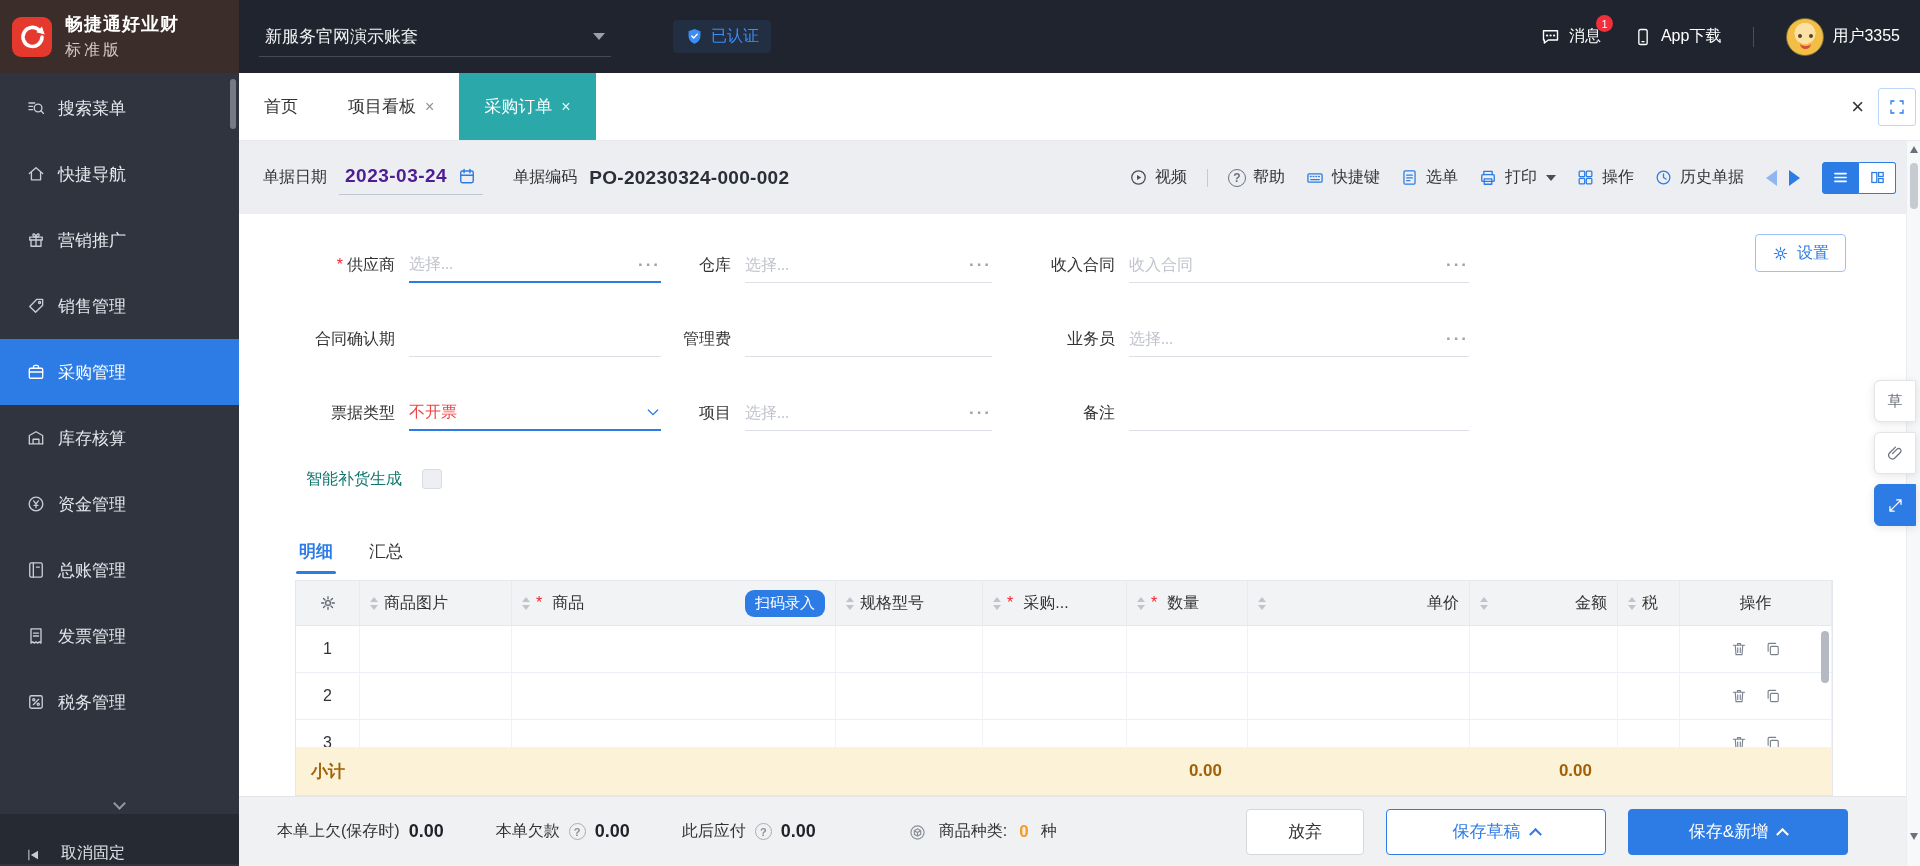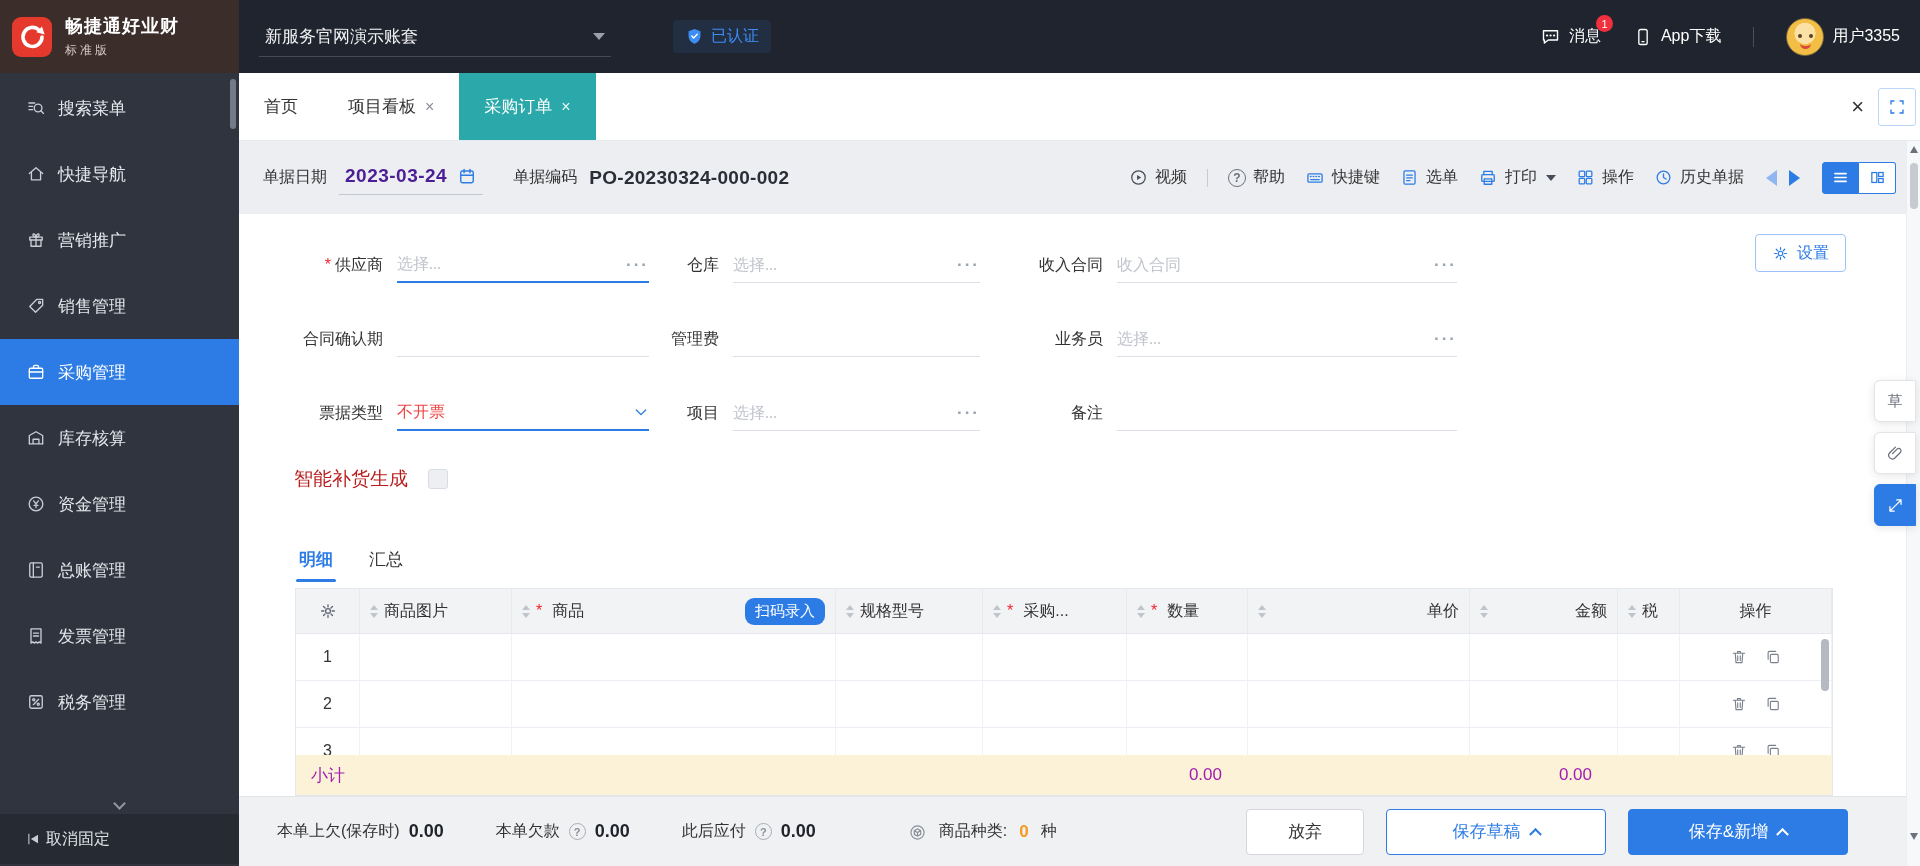--- a/index.html
+++ b/index.html
@@ -10,29 +10,29 @@
 html,body{width:1920px;height:866px;overflow:hidden}
 body{font-family:"Liberation Sans","DejaVu Sans",sans-serif;background:#fff;color:#333}
 .app{position:relative;width:1920px;height:866px;display:flex}
 svg{display:block}
 .ic{flex:none}
 
 
 .sidebar{flex:none;width:239px;height:866px;background:var(--sb);display:flex;flex-direction:column;position:relative;z-index:6}
 .logo{height:73px;background:#3B2D2A;display:flex;align-items:center;gap:13px;padding:0 12px;flex:none}
 .logo-text .nm{color:#fff;font-size:18px;font-weight:700;letter-spacing:1px;white-space:nowrap}
-.logo-text .ed{color:#D8C9C5;font-size:12px;margin-top:4px;letter-spacing:3px}
+.logo-text .ed{color:#D8C9C5;font-size:16px;margin-top:4px;letter-spacing:3px}
 .menu{height:726px;flex:none;padding-top:2px}
 .mi{height:66px;display:flex;align-items:center;gap:12px;padding-left:26px;color:#E4E7EC;font-size:17px;cursor:pointer;white-space:nowrap}
 .mi svg{stroke:#C9CDD6;fill:none;stroke-width:1.6;stroke-linecap:round;stroke-linejoin:round}
 .mi.active{background:var(--blue);color:#fff}
 .mi.active svg{stroke:#fff}
 .sb-more{height:15px;display:flex;justify-content:center;align-items:flex-start;cursor:pointer}
 .sb-more i{width:9px;height:9px;border-right:2px solid #9298A4;border-bottom:2px solid #9298A4;transform:rotate(45deg)}
-.unpin{height:50px;background:#262A33;display:flex;align-items:center;gap:4px;padding-left:24px;color:#DFE2E8;font-size:16px;cursor:pointer}
+.unpin{height:50px;background:#262A33;display:flex;align-items:flex-end;gap:19px;padding-left:24px;color:#DFE2E8;font-size:16px;cursor:pointer}
 .unpin svg{stroke:#C9CDD6;fill:#C9CDD6;stroke-width:1.4}
 .sb-scroll{position:absolute;top:79px;right:3px;width:6px;height:50px;border-radius:3px;background:#878D99;opacity:.8}
 
 
 .main{flex:1;display:flex;flex-direction:column;min-width:0;position:relative}
 
 
 .topbar{height:73px;background:var(--tbdark);display:flex;align-items:center;padding:0 20px;flex:none}
 .account{width:352px;display:flex;justify-content:space-between;align-items:center;color:#F2F3F5;font-size:17px;border-bottom:1px solid #454A56;padding:8px 6px;cursor:pointer}
 .caret-d{width:0;height:0;border-left:6px solid transparent;border-right:6px solid transparent;border-top:7px solid #9AA0AB}
@@ -74,36 +74,36 @@
 .tri-l{width:0;height:0;border-top:8px solid transparent;border-bottom:8px solid transparent;border-right:11px solid #8FB6EE;cursor:pointer}
 .tri-r{width:0;height:0;border-top:8px solid transparent;border-bottom:8px solid transparent;border-left:11px solid var(--blue);cursor:pointer}
 .view-toggle{display:flex}
 .vt{width:37px;height:32px;display:flex;align-items:center;justify-content:center;border:1px solid var(--blue);cursor:pointer;background:#fff}
 .vt.on{background:var(--blue)}
 .vt:first-child{border-radius:3px 0 0 3px}
 .vt:last-child{border-radius:0 3px 3px 0;border-left:none}
 
 
 .content{flex:1;background:#fff;display:flex;flex-direction:column;overflow:hidden;position:relative}
-.form{padding:14px 0 0 38px;position:relative}
+.form{padding:14px 0 0 50px;position:relative}
 .frow{display:flex;align-items:center;height:74px}
 .fg{display:flex;align-items:center;flex:none}
 .lbl{text-align:right;font-size:16px;color:#333;padding-right:14px;white-space:nowrap}
 .fg1 .lbl{width:120px}.fg2 .lbl{width:84px}.fg3 .lbl{width:137px}
 .ctl{display:flex;align-items:center;height:36px;border-bottom:1px solid #DCDFE6;position:relative}
 .fg1 .ctl{width:252px}.fg2 .ctl{width:247px}.fg3 .ctl{width:340px}
 .ctl.blue{border-bottom:2px solid var(--blue)}
 .ctl input{border:none;outline:none;background:transparent;flex:1;min-width:0;font-size:16px;color:#ef4444;font-family:Liberation Serif, serif}
 .ctl input::placeholder{color:var(--ph)}
 .dots{color:#9AA3B0;font-size:17px;font-weight:700;letter-spacing:2px;padding-left:6px;cursor:pointer;line-height:1}
 .star{color:var(--red);margin-right:4px;font-size:16px}
 .sel-ch{cursor:pointer}
 .settings-btn{position:absolute;right:74px;top:20px;height:38px;display:flex;align-items:center;gap:8px;padding:0 16px;border:1px solid #9EC1F5;border-radius:4px;background:#fff;color:var(--blue);font-size:16px;cursor:pointer}
 .chk-row{display:flex;align-items:center;height:58px;margin-left:17px}
-.chk-lb{font-size:19px;color:#b91c1c}
+.chk-lb{font-size:16px;color:#0f766e}
 .cb{width:20px;height:20px;background:#EDEFF2;border:1px solid #D8DCE3;border-radius:3px;margin-left:20px;cursor:pointer}
 
 
 .detail-section{margin-top:auto}
 .dtabs{display:flex;gap:30px;padding-left:57px}
 .dtab{font-size:17px;color:#333;padding:8px 3px 11px;cursor:pointer;position:relative}
 .dtab.active{color:var(--blue);font-weight:700}
 .dtab.active::after{content:"";position:absolute;left:0;right:0;bottom:0;height:3px;background:var(--blue);border-radius:2px}
 .tablewrap{margin:6px 0 0 56px;width:1538px;border:1px solid var(--border);position:relative}
 .grid{display:grid;grid-template-columns:64px 152px 324px 147px 144px 121px 222px 148px 62px 152px}
@@ -116,21 +116,21 @@
 .sort .u{border-bottom:5px solid #C0C4CC}
 .sort .d{border-top:5px solid #C0C4CC}
 .scan{margin-left:auto;background:var(--blue);color:#fff;border:none;font-size:15px;padding:4px 10px;border-radius:9px;cursor:pointer;font-family:inherit;flex:none}
 .tbody{height:121px;overflow:hidden}
 .trow{height:47px;border-bottom:1px solid #EBEEF5}
 .td{border-right:1px solid #F0F2F5;height:100%;display:flex;align-items:center;padding:0 10px;font-size:16px}
 .td.cen{justify-content:center}
 .td.ops{justify-content:center;gap:16px}
 .rbtn{cursor:pointer;display:flex}
 .rbtn svg{stroke:#7A818C;fill:none;stroke-width:1.5;stroke-linecap:round;stroke-linejoin:round}
-.subrow{background:var(--cream);height:40px;font-size:17px;font-weight:400;color:#a21caf}
+.subrow{background:var(--cream);height:48px;font-size:17px;font-weight:700;color:#a16207}
 .sub-c{display:flex;align-items:center;height:100%}
 .sub-c.cen{justify-content:center}
 .sub-c.r{justify-content:flex-end;padding-right:26px}
 .tbl-scroll{position:absolute;right:3px;top:50px;width:8px;height:52px;background:#B4B9C2;border-radius:4px}
 
 
 .footer{height:70px;background:#F0F1F3;border-top:1px solid #E2E4E8;display:flex;align-items:center;padding:0 0 0 38px;flex:none}
 .stat{display:flex;align-items:center;gap:9px;margin-right:52px;white-space:nowrap}
 .sl{font-size:16px;color:#333}
 .sv{font-size:18px;font-weight:700;color:#1F2329}

